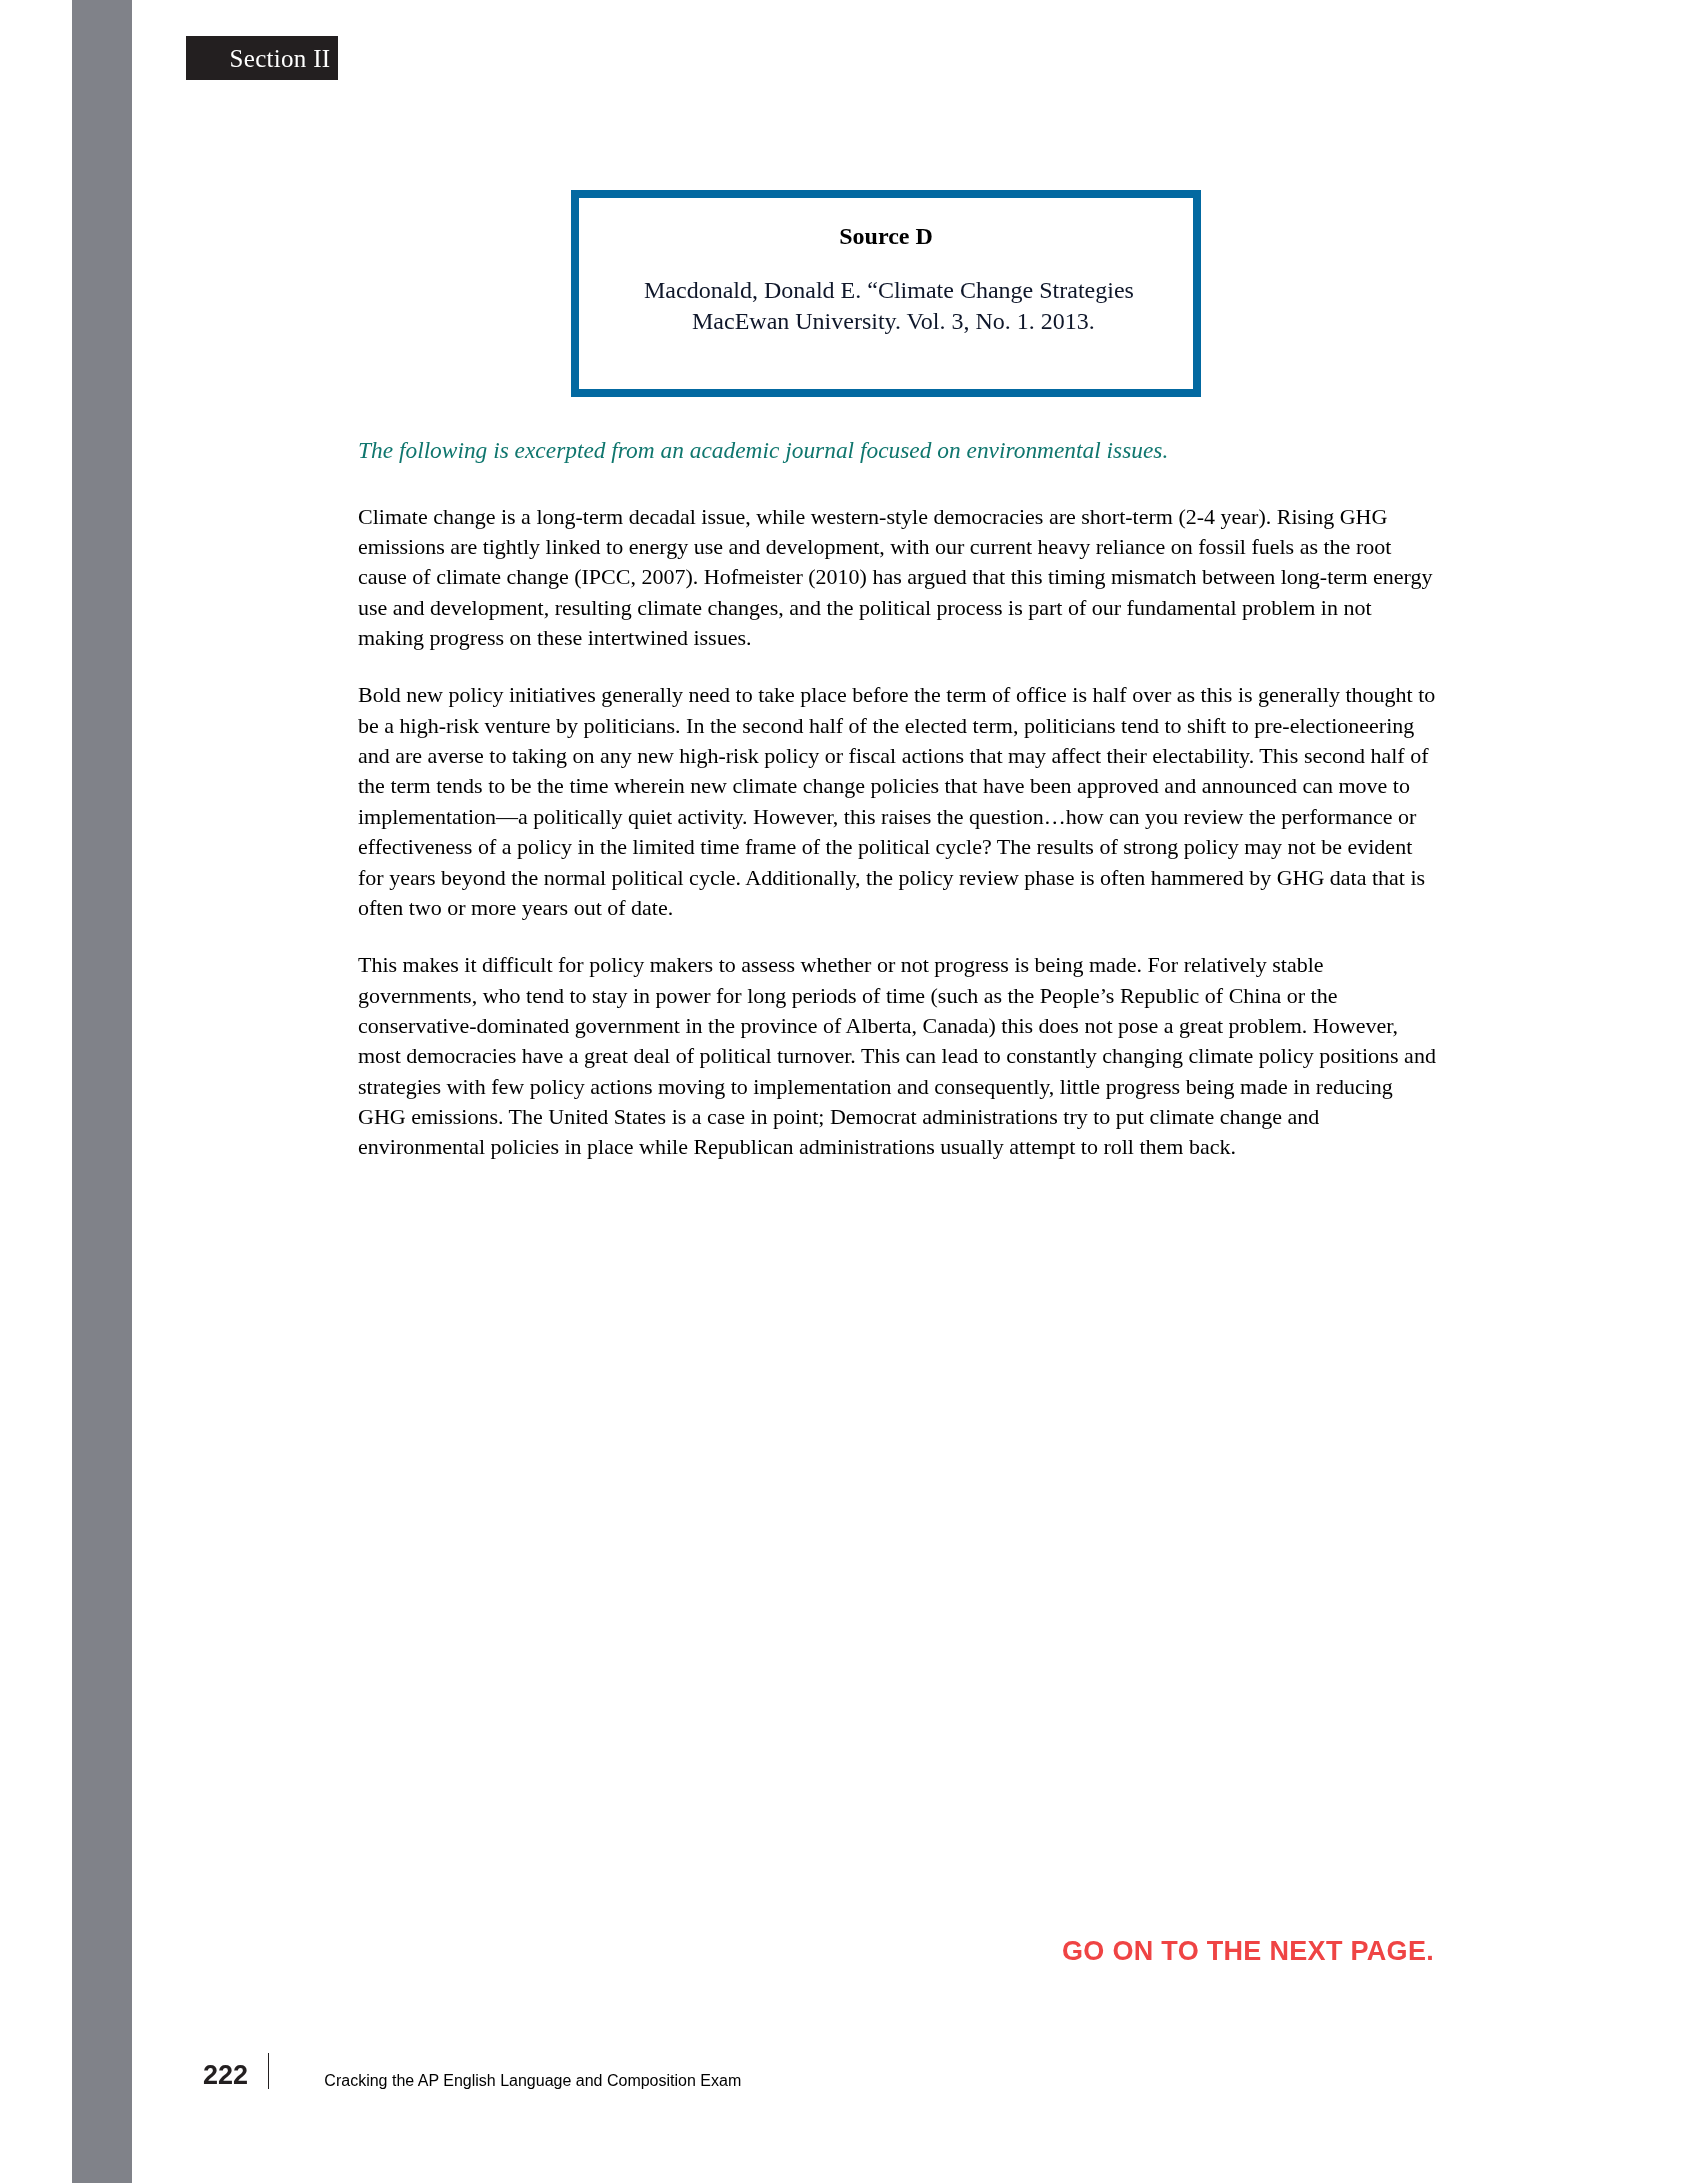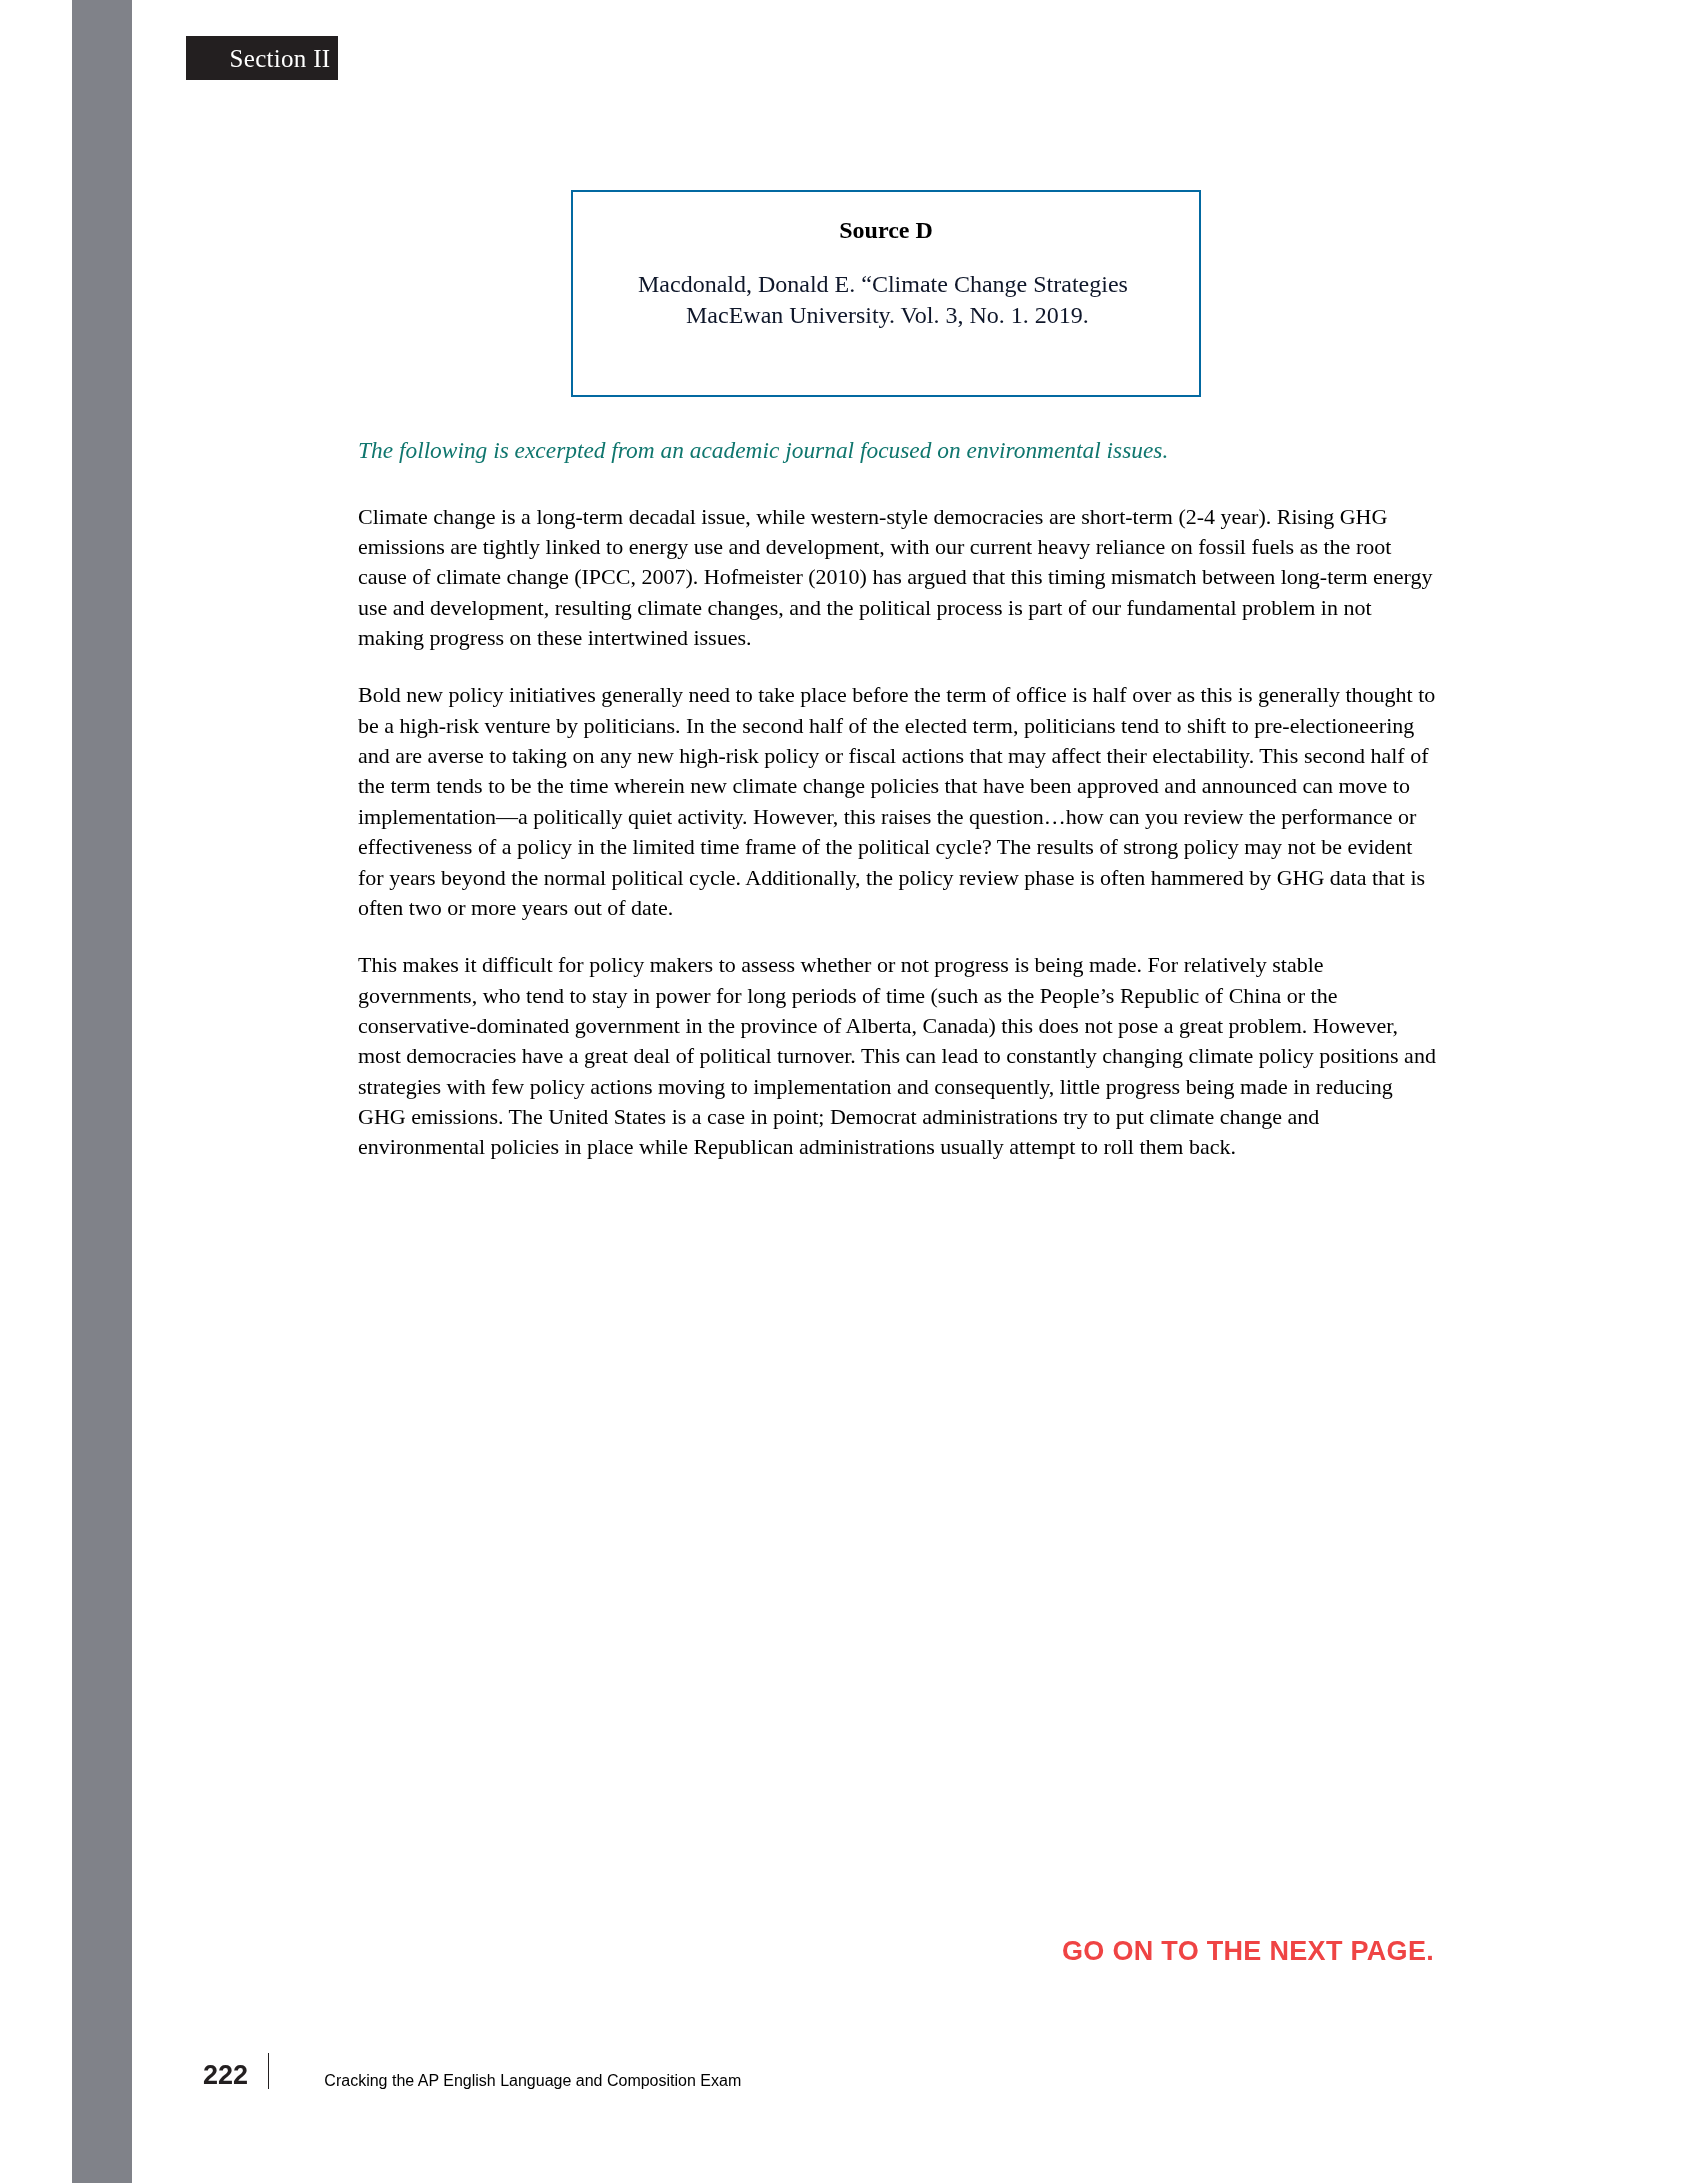--- a/index.html
+++ b/index.html
@@ -44,21 +44,21 @@
     letter-spacing: 0.3px;
     line-height: 1;
   }
   
   .source-box {
     position: absolute;
     left: 499px;
     top: 190px;
     width: 630px;
     height: 207px;
-    border: 2px solid #0369a1;
+    border: 8px solid #0369a1;
     background: #ffffff;
     padding: 25.4px 29px 0 29px;
   }
   .source-title {
     text-align: center;
     font-weight: bold;
     font-size: 24px;
     line-height: 1.15;
     color: #000000;
     margin: 0 0 24px 0;
@@ -153,21 +153,21 @@
   <div class="gutter-bar"></div>
 
   <div class="section-tab">
     <span>Section II</span>
   </div>
 
   <div class="source-box">
     <div class="source-title">Source D</div>
     <div class="source-citation">
       <span class="cit-line">Macdonald, Donald E. “Climate Change Strategies</span>
-      <span class="cit-line indented">MacEwan University. Vol. 3, No. 1. 2019.</span>
+      <span class="cit-line indented">MacEwan University. Vol. 3, No. 1. 2013.</span>
     </div>
   </div>
 
   <div class="content">
     <p class="intro-line">The following is excerpted from an academic journal focused on environmental issues.</p>
     <p class="body-para">Climate change is a long-term decadal issue, while western-style democracies are short-term (2-4 year). Rising GHG emissions are tightly linked to energy use and development, with our current heavy reliance on fossil fuels as the root cause of climate change (IPCC, 2007). Hofmeister (2010) has argued that this timing mismatch between long-term energy use and development, resulting climate changes, and the political process is part of our fundamental problem in not making progress on these intertwined issues.</p>
     <p class="body-para">Bold new policy initiatives generally need to take place before the term of office is half over as this is generally thought to be a high-risk venture by politicians. In the second half of the elected term, politicians tend to shift to pre-electioneering and are averse to taking on any new high-risk policy or fiscal actions that may affect their electability. This second half of the term tends to be the time wherein new climate change policies that have been approved and announced can move to implementation—a politically quiet activity. However, this raises the question…how can you review the performance or effectiveness of a policy in the limited time frame of the political cycle? The results of strong policy may not be evident for years beyond the normal political cycle. Additionally, the policy review phase is often hammered by GHG data that is often two or more years out of date.</p>
     <p class="body-para">This makes it difficult for policy makers to assess whether or not progress is being made. For relatively stable governments, who tend to stay in power for long periods of time (such as the People’s Republic of China or the conservative-dominated government in the province of Alberta, Canada) this does not pose a great problem. However, most democracies have a great deal of political turnover. This can lead to constantly changing climate policy positions and strategies with few policy actions moving to implementation and consequently, little progress being made in reducing GHG emissions. The United States is a case in point; Democrat administrations try to put climate change and environmental policies in place while Republican administrations usually attempt to roll them back.</p>
   </div>
 

